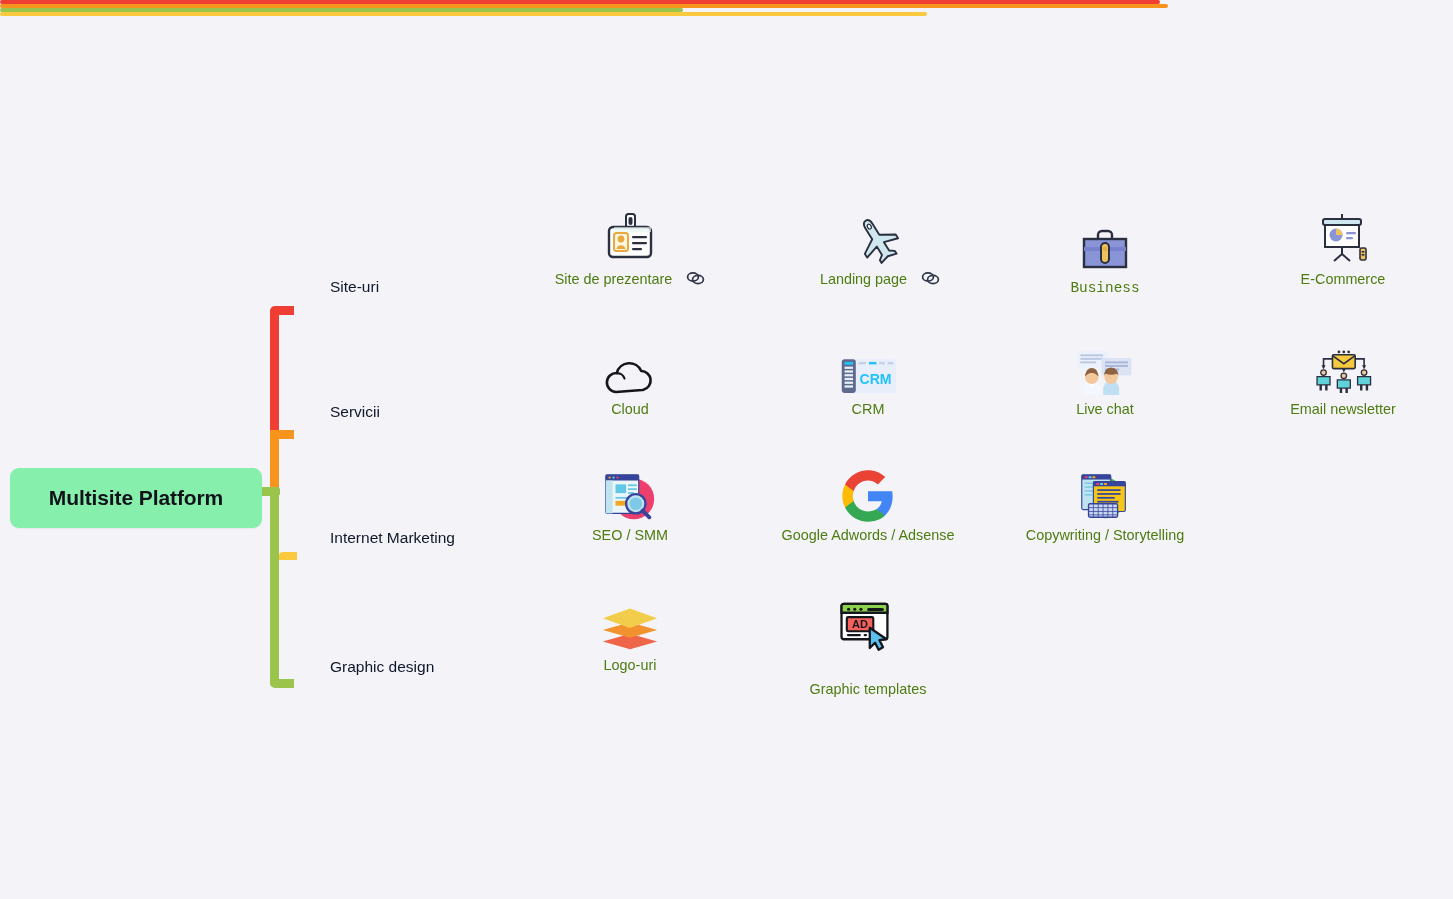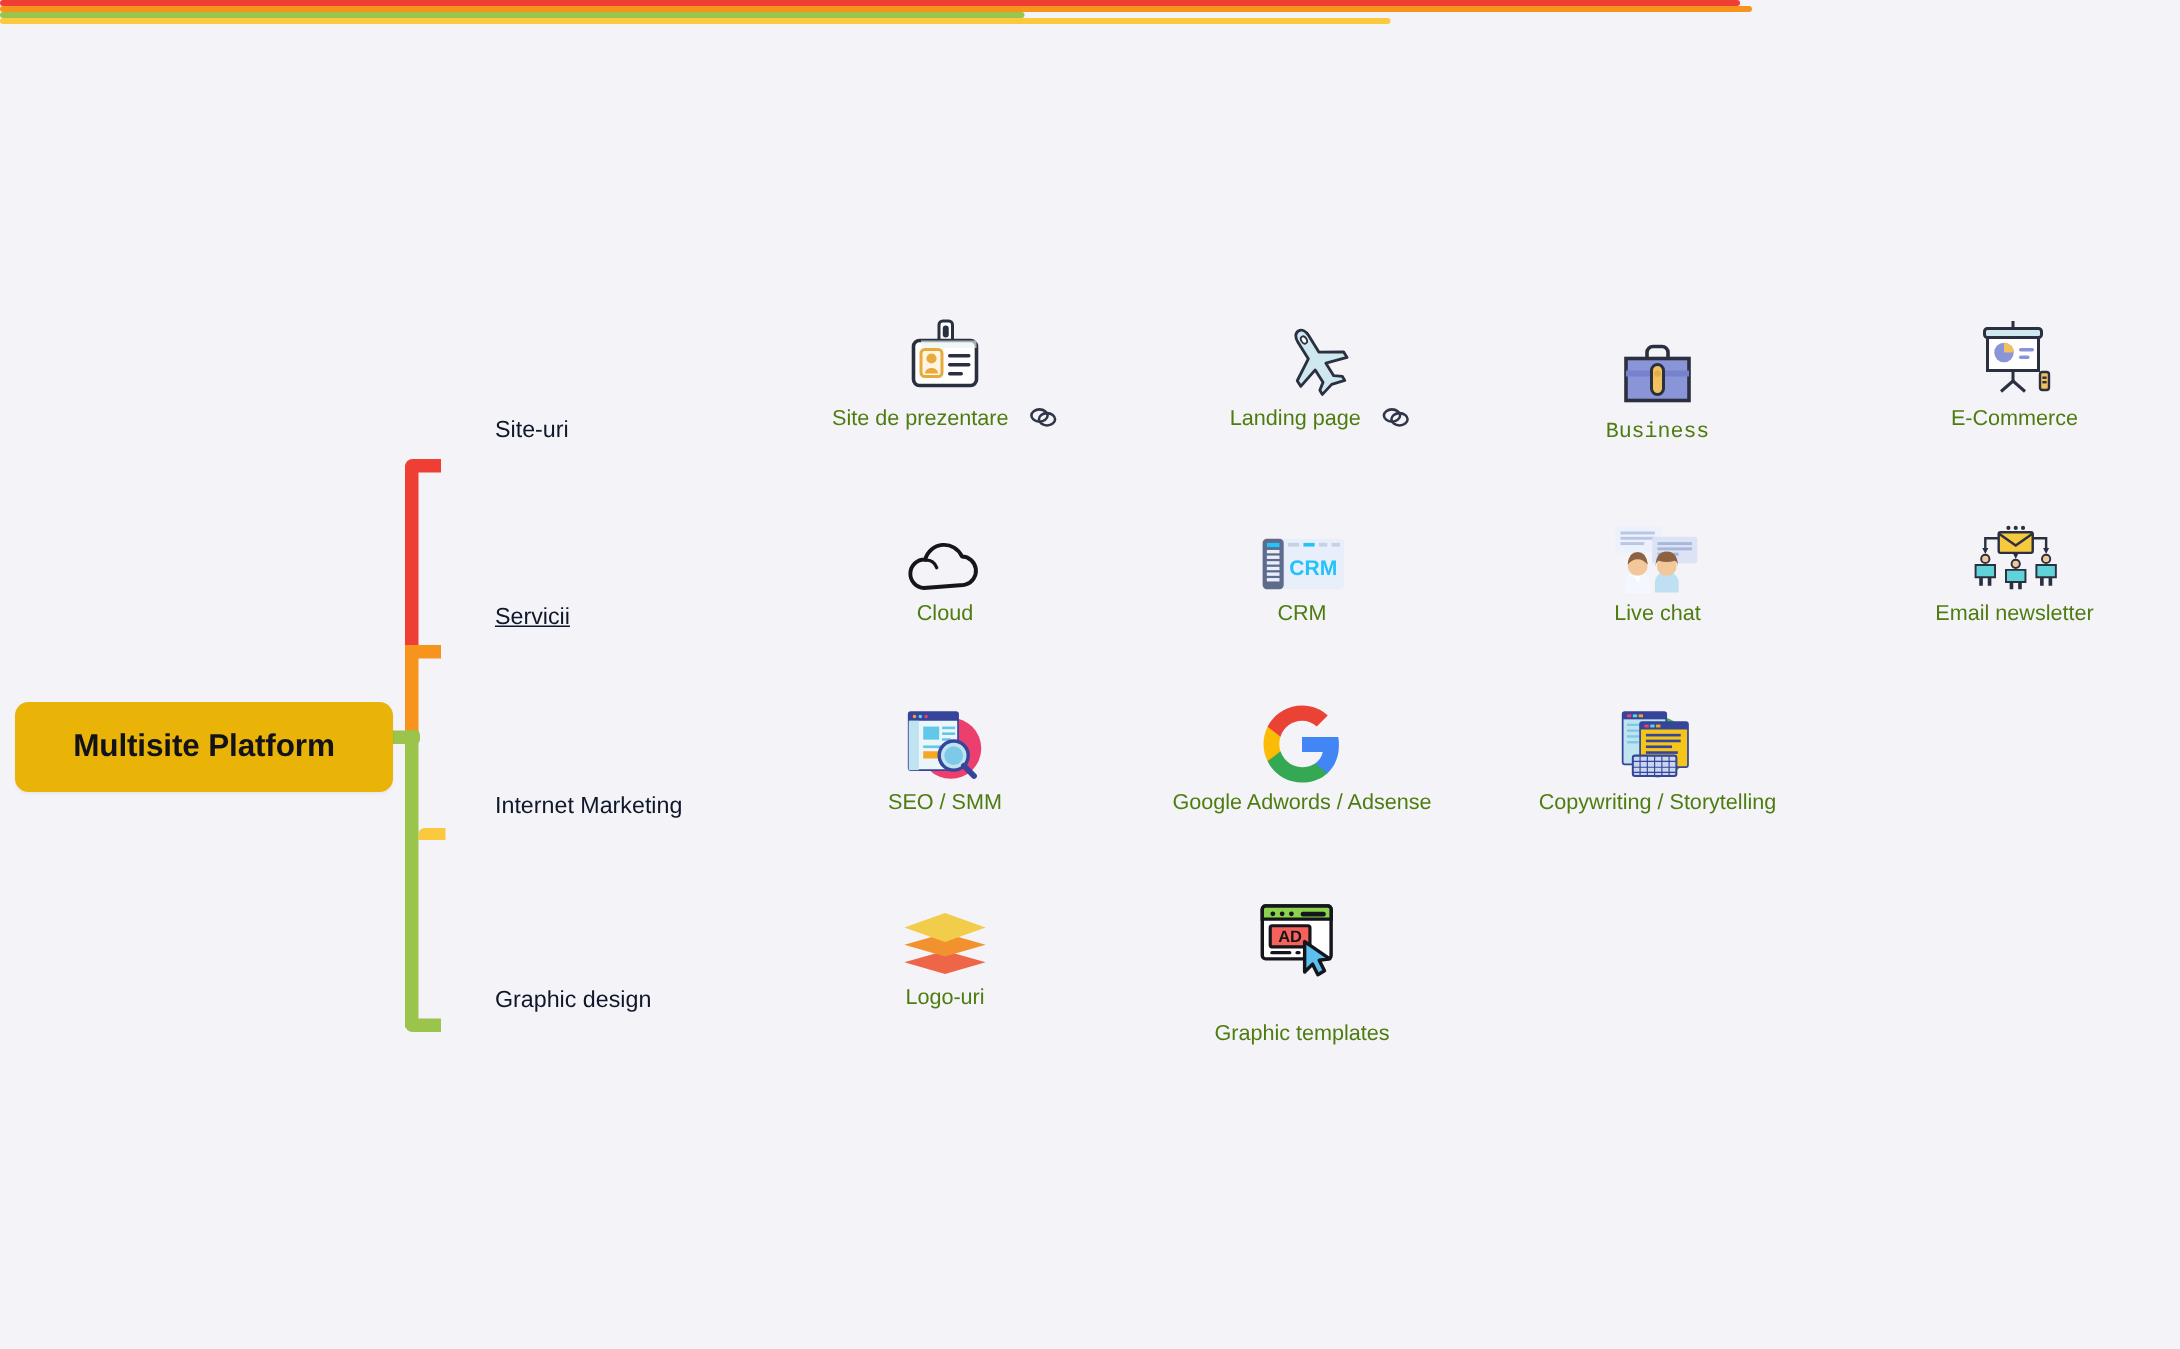--- a/index.html
+++ b/index.html
@@ -21,21 +21,21 @@
     height: 899px;
   }
 
   
   .root-node {
     position: absolute;
     left: 10px;
     top: 468px;
     width: 252px;
     height: 60px;
-    background: #eab308;
+    background: #86efac;
     border-radius: 9px;
     display: flex;
     align-items: center;
     justify-content: center;
     box-shadow: 0 1px 2px rgba(20,20,50,0.05);
     z-index: 6;
   }
   .root-node .root-label {
     font-size: 21px;
     font-weight: bold;
@@ -122,21 +122,21 @@
 
   <div class="spine" style="left:270px; top:487px; height:198px; background:#9ac44c;"></div>
   <div class="stub" style="left:258px; top:487px; width:22px; background:#9ac44c; border-radius:3px;"></div>
   <div class="stub" style="left:270px; top:679px; width:24px; background:#9ac44c; border-radius:0 0 0 5px;"></div>
   <div class="hbar" style="left:285px; top:684px; width:683px; background:#9ac44c;"></div>
 
   <div class="hbar" style="left:279px; top:558px; width:927px; background:#fbc93d;"></div>
   <div class="bar" style="left:279px; top:552px; width:18px; height:8px; background:#fbc93d; border-radius:4px 0 0 0;"></div>
 
   <div class="cat-label" style="left:330px; top:278px;">Site-uri</div>
-  <div class="cat-label" style="left:330px; top:403px;text-decoration:underline;">Servicii</div>
+  <div class="cat-label" style="left:330px; top:403px;">Servicii</div>
   <div class="cat-label" style="left:330px; top:529px;">Internet Marketing</div>
   <div class="cat-label" style="left:330px; top:658px;">Graphic design</div>
 
   <div class="leaf" style="left:540px; top:210px; width:180px; align-items:center;">
     <div class="leaf-icon">
       <svg width="54" height="56" viewBox="0 0 54 56">
         <rect x="23" y="2" width="9" height="17" rx="2.5" fill="#fff" stroke="#2b3040" stroke-width="2"></rect>
         <rect x="25.5" y="5" width="4" height="8" rx="2" fill="#2b3040"></rect>
         <rect x="6" y="15" width="42" height="30" rx="4" fill="#fff" stroke="#2b3040" stroke-width="2.4"></rect>
         <rect x="11" y="21" width="14" height="18" rx="2.5" fill="#fdf6e3" stroke="#eaa93c" stroke-width="2"></rect>

